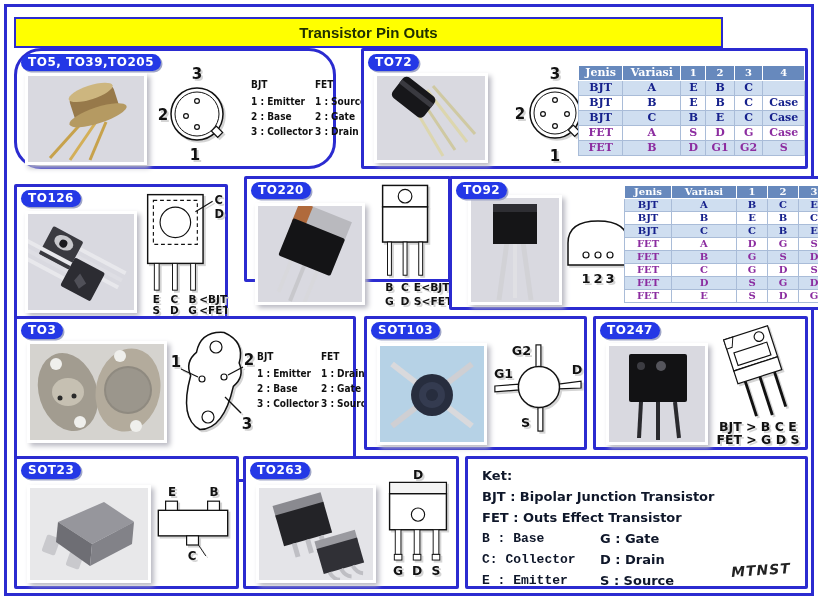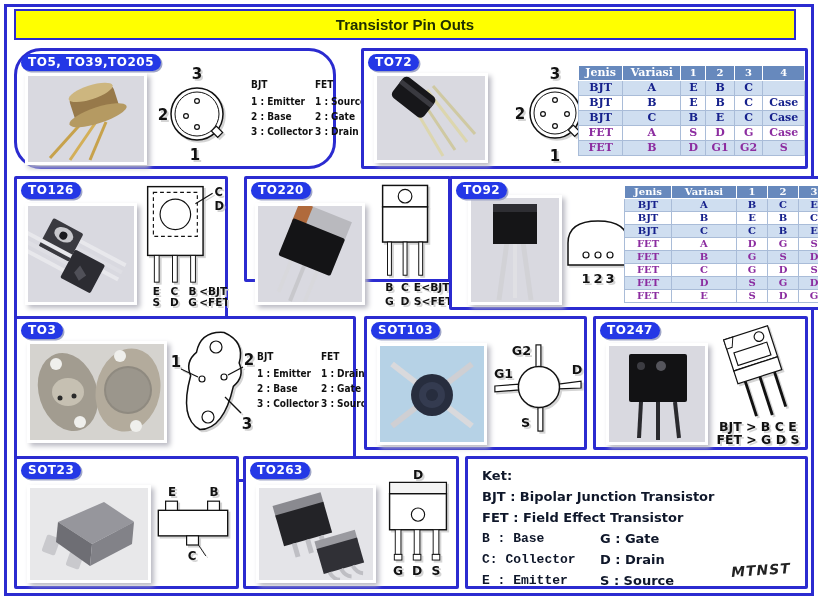--- a/index.html
+++ b/index.html
@@ -1,20 +1,20 @@
 <!DOCTYPE html>
 <html><head>
 <meta charset="utf-8">
 <style>
   html,body{margin:0;padding:0;background:#fff;}
   #page{position:relative;width:818px;height:600px;background:#fff;overflow:hidden;
         font-family:"DejaVu Sans",sans-serif;}
   #frame{position:absolute;left:4px;top:4px;width:810px;height:592px;
          border:3px solid #2b2bd0;box-sizing:border-box;}
-  #titlebar{position:absolute;left:14px;top:9px;width:782px;height:31px;box-sizing:border-box;
+  #titlebar{position:absolute;left:14px;top:17px;width:709px;height:31px;box-sizing:border-box;
          background:#ffff00;border:2px solid #2b2bcf;display:flex;align-items:center;justify-content:center;
          font:600 15px "Liberation Sans",sans-serif;color:#203000;}
   .panel{position:absolute;border:3px solid #2b2bd0;background:#fff;box-sizing:border-box;border-radius:2px;}
   .badge{position:absolute;left:4px;top:3px;background:#2438e6;color:#fff;z-index:5;
          font:bold 12px "DejaVu Sans",sans-serif;letter-spacing:.5px;padding:1px 7px 2px;
          border-radius:9px;box-shadow:1.5px 1.5px 0 #a0a6c8;white-space:nowrap;}
   .photo{position:absolute;background:#d9d9e0;border:3px solid #fff;box-shadow:3px 3px 5px #b9b9c2;box-sizing:border-box;}
   .photo svg{display:block;}
   .diag{position:absolute;filter:drop-shadow(2px 2px 0 #d4d4d4);}
   svg text{font-family:"DejaVu Sans",sans-serif;font-weight:bold;fill:#111;}
@@ -160,21 +160,21 @@
           <td>B</td>
           <td>D</td>
           <td>G1</td>
           <td>G2</td>
           <td>S</td>
         </tr>
       </tbody>
     </table>
   </div>
 
-  <div class="panel" style="left:14px;top:176px;width:214px;height:155px;">
+  <div class="panel" style="left:14px;top:184px;width:214px;height:155px;">
     <div class="badge">TO126</div>
     <div class="photo" style="left:8px;top:24px;width:112px;height:102px;">
       <svg width="106" height="96">
         <g transform="rotate(28 40 40)">
           <line x1="44" y1="30" x2="100" y2="30" stroke="#e8e8ec" stroke-width="4"></line>
           <line x1="44" y1="38" x2="100" y2="38" stroke="#dedee4" stroke-width="4"></line>
           <line x1="44" y1="46" x2="100" y2="46" stroke="#e8e8ec" stroke-width="4"></line>
           <rect x="14" y="22" width="34" height="32" rx="2" fill="#3a3a40"></rect>
           <ellipse cx="31" cy="32" rx="10" ry="7" fill="#c8c8cc"></ellipse>
           <circle cx="31" cy="33" r="4" fill="#1a1a1e"></circle>
@@ -486,21 +486,21 @@
       <text x="17" y="114" font-size="13" text-anchor="middle">G</text>
       <text x="37" y="114" font-size="13" text-anchor="middle">D</text>
       <text x="57" y="114" font-size="13" text-anchor="middle">S</text>
     </svg>
   </div>
 
   <div class="panel" style="left:465px;top:456px;width:343px;height:133px;">
     <div style="position:absolute;left:14px;top:6px;">
       <div class="ketline">Ket:</div>
       <div class="ketline">BJT : Bipolar Junction Transistor</div>
-      <div class="ketline">FET : Field Effect Transistor</div>
+      <div class="ketline">FET : Outs Effect Transistor</div>
       <div class="ketpair">
         <div class="ketline k1">B : Base</div>
         <div class="ketline">G : Gate</div>
       </div>
       <div class="ketpair">
         <div class="ketline k1">C: Collector</div>
         <div class="ketline">D : Drain</div>
       </div>
       <div class="ketpair">
         <div class="ketline k1">E : Emitter</div>

